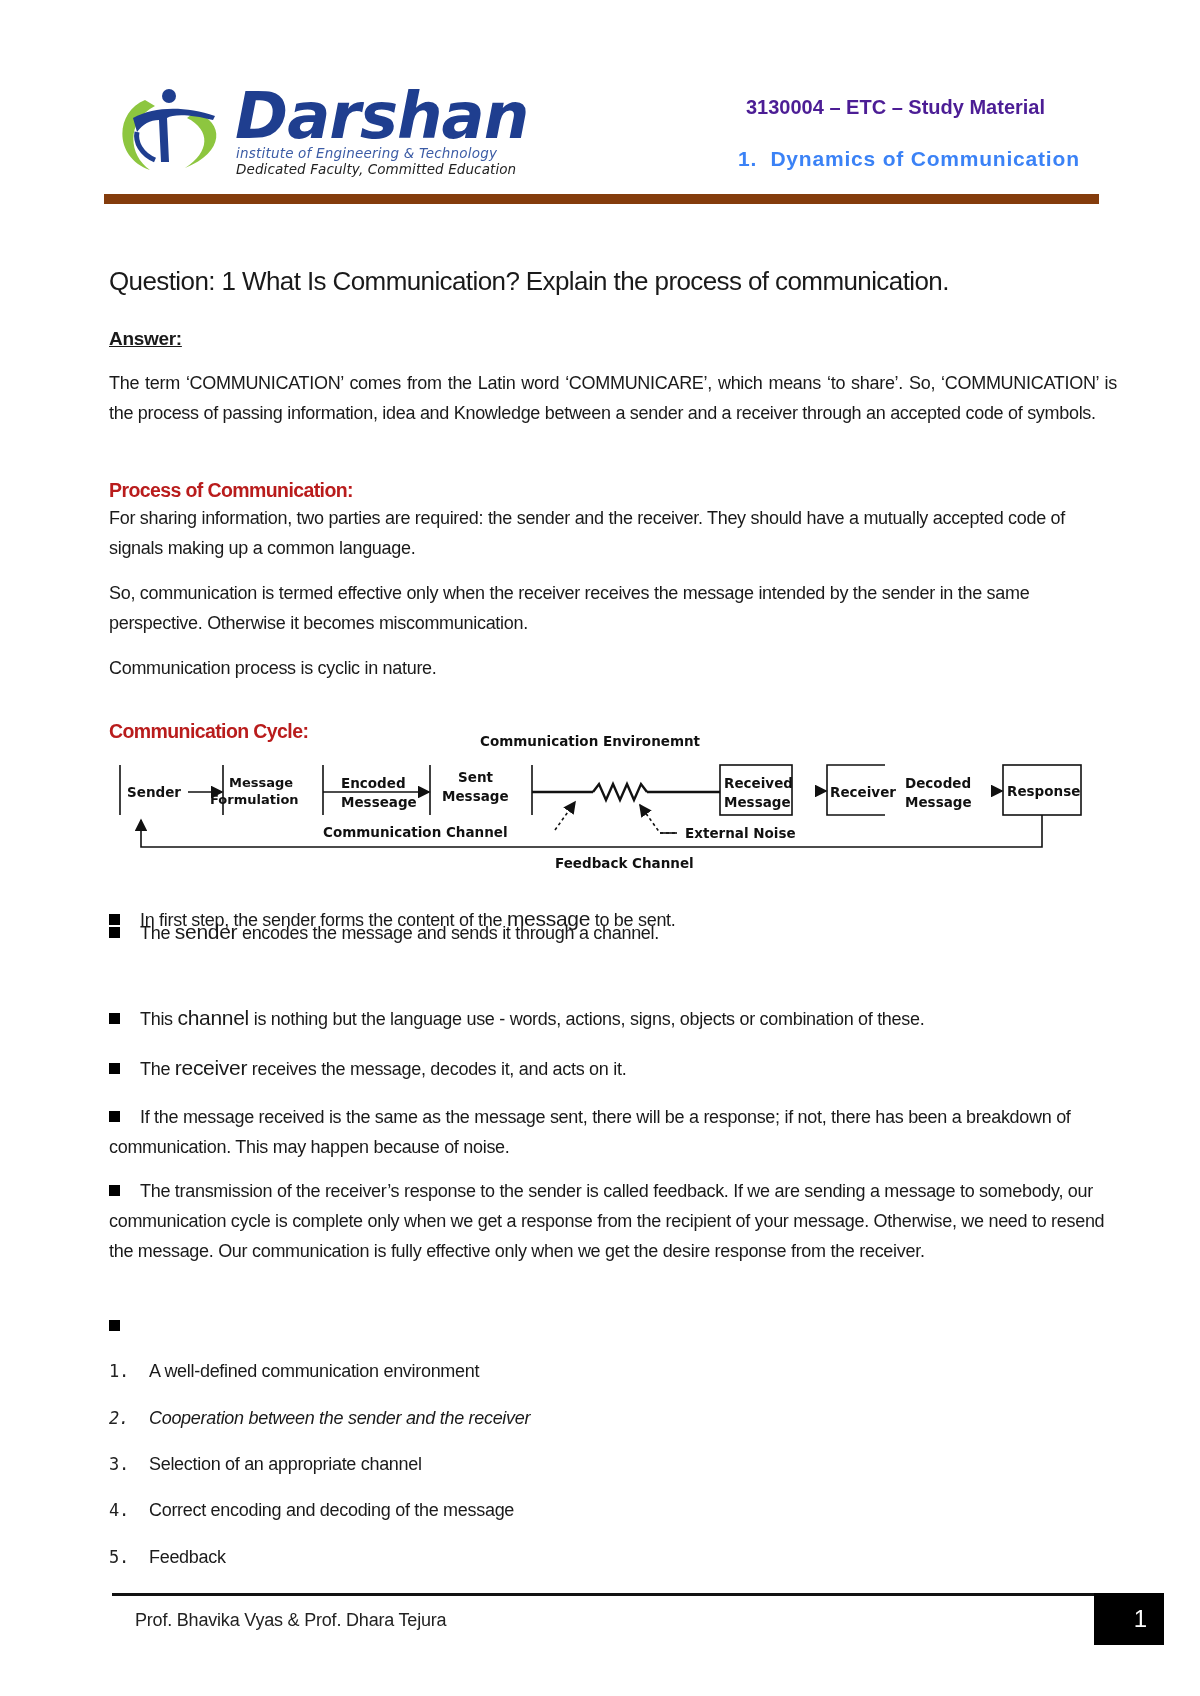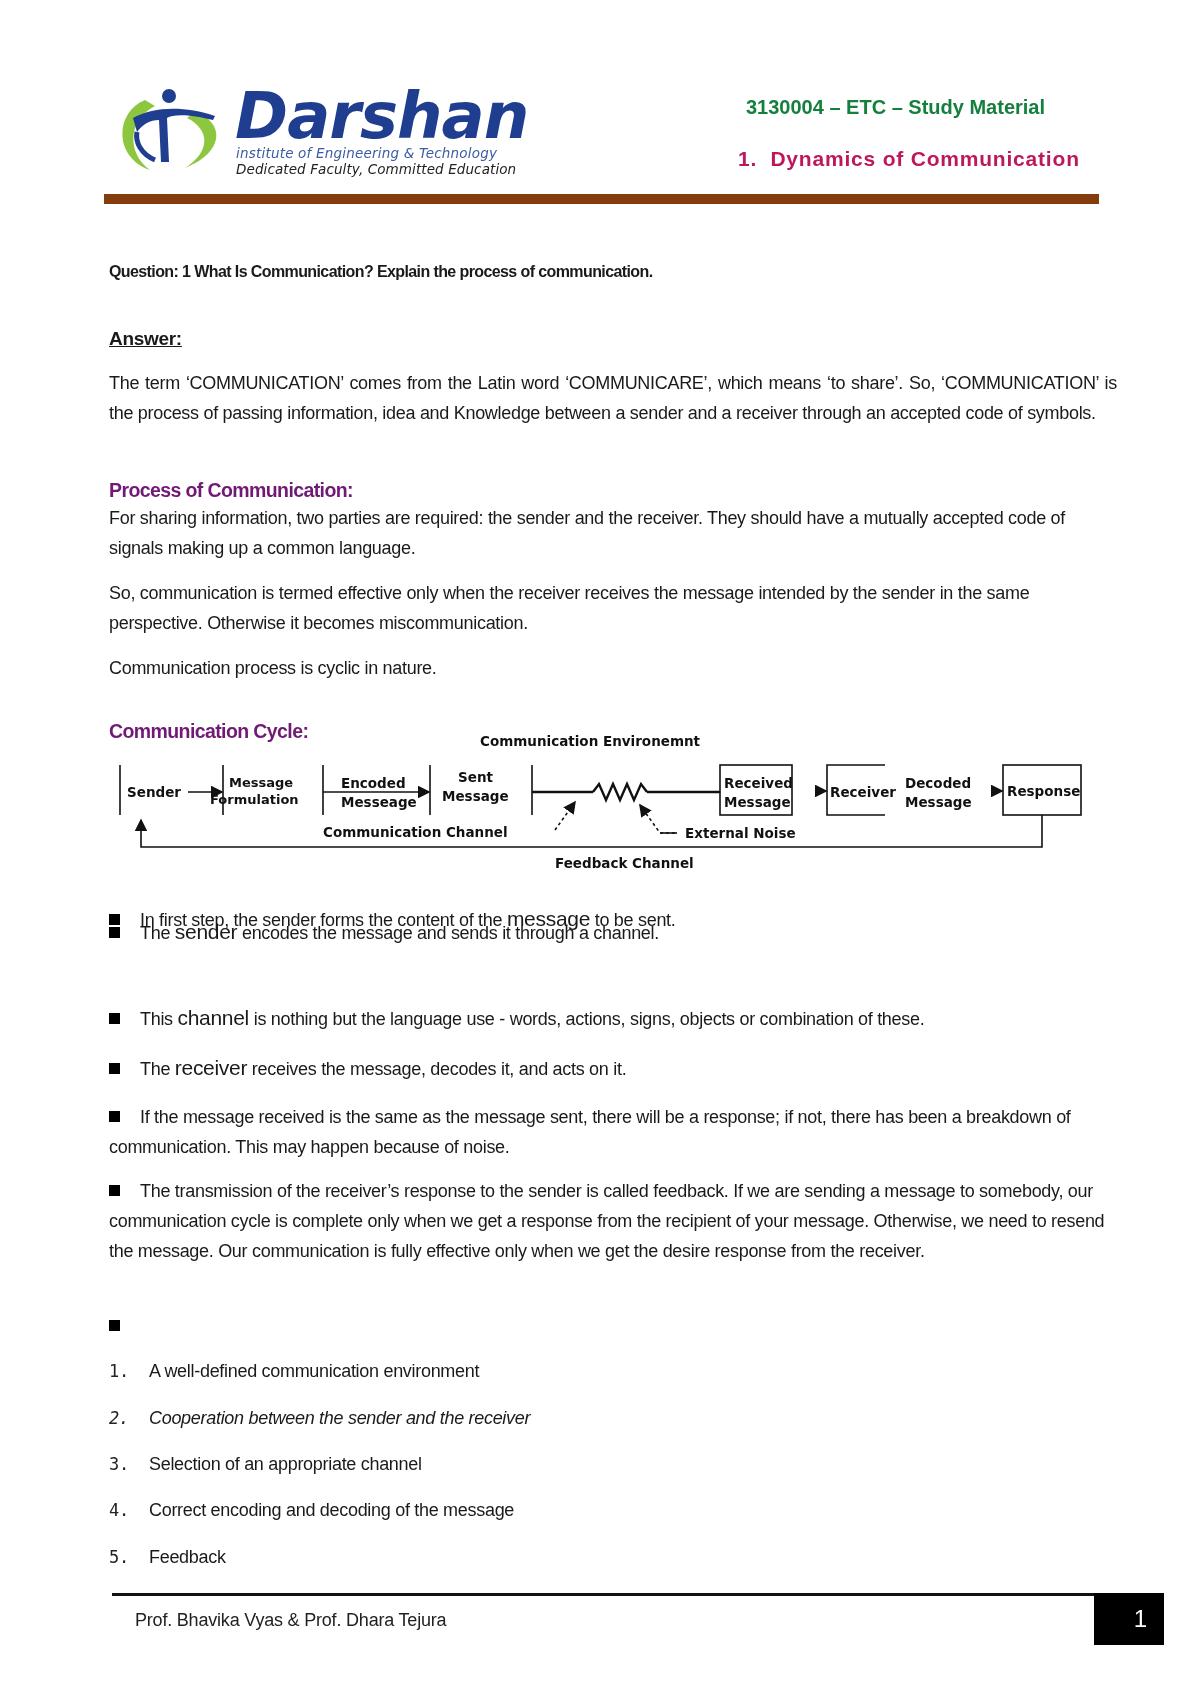--- a/index.html
+++ b/index.html
@@ -6,30 +6,30 @@
   body { width:1200px; height:1696px; position:relative; overflow:hidden;
          font-family:"Liberation Sans", sans-serif; color:#111; }
   .abs { position:absolute; }
 
   
   .logo { left:115px; top:82px; width:410px; height:100px; }
   .logo-word { left:235px; top:78px; font-family:"DejaVu Sans", sans-serif; font-weight:bold;
                font-style:italic; font-size:64px; color:#1f3e8f; letter-spacing:-1px; line-height:76px; }
   .logo-sub1 { left:236px; top:145px; font-family:"DejaVu Sans", sans-serif; font-style:italic; font-size:13.5px; color:#3b5ba5; letter-spacing:0.2px; }
   .logo-sub2 { left:236px; top:161px; font-family:"DejaVu Sans", sans-serif; font-style:italic; font-size:13.5px; color:#222; letter-spacing:0.1px; }
-  .hdr-code { left:746px; top:96px; font-weight:bold; font-size:20px; color:#15803d; }
-  .hdr-chapter { left:738px; top:147px; font-weight:bold; font-size:21px; color:#be185d; letter-spacing:0.8px; }
+  .hdr-code { left:746px; top:96px; font-weight:bold; font-size:20px; color:#4c1d95; }
+  .hdr-chapter { left:738px; top:147px; font-weight:bold; font-size:21px; color:#3b82f6; letter-spacing:0.8px; }
   .hdr-bar { left:104px; top:194px; width:995px; height:10px; background:#843c0c; }
 
   
   .txt { font-family:"Liberation Sans", sans-serif; font-size:18px; line-height:30px; color:#1a1a1a; letter-spacing:-0.3px; }
-  .q { left:109px; top:257px; font-weight:bold; font-size:16px; letter-spacing:-0.6px; }
+  .q { left:109px; top:266px; font-weight:normal; font-size:26px; letter-spacing:-0.6px; }
   .ans { left:109px; top:324px; font-weight:bold; font-size:19px; text-decoration:underline; }
   .p1 { left:109px; top:368px; width:1008px; text-align:justify; }
-  .h-blue { font-weight:bold; font-size:19.5px; color:#701a75; letter-spacing:-0.6px; }
+  .h-blue { font-weight:bold; font-size:19.5px; color:#b91c1c; letter-spacing:-0.6px; }
   .h1 { left:109px; top:475px; }
   .p2 { left:109px; top:503px; width:1010px; }
   .p3 { left:109px; top:578px; width:1010px; }
   .p4 { left:109px; top:653px; }
   .h2 { left:109px; top:700px;margin-top:16px; }
 
   
   .diagram { left:105px; top:725px; width:1000px; height:150px; }
   .dlabel { font-family:"DejaVu Sans", sans-serif; font-weight:bold; font-size:13.5px; fill:#111; }
 

